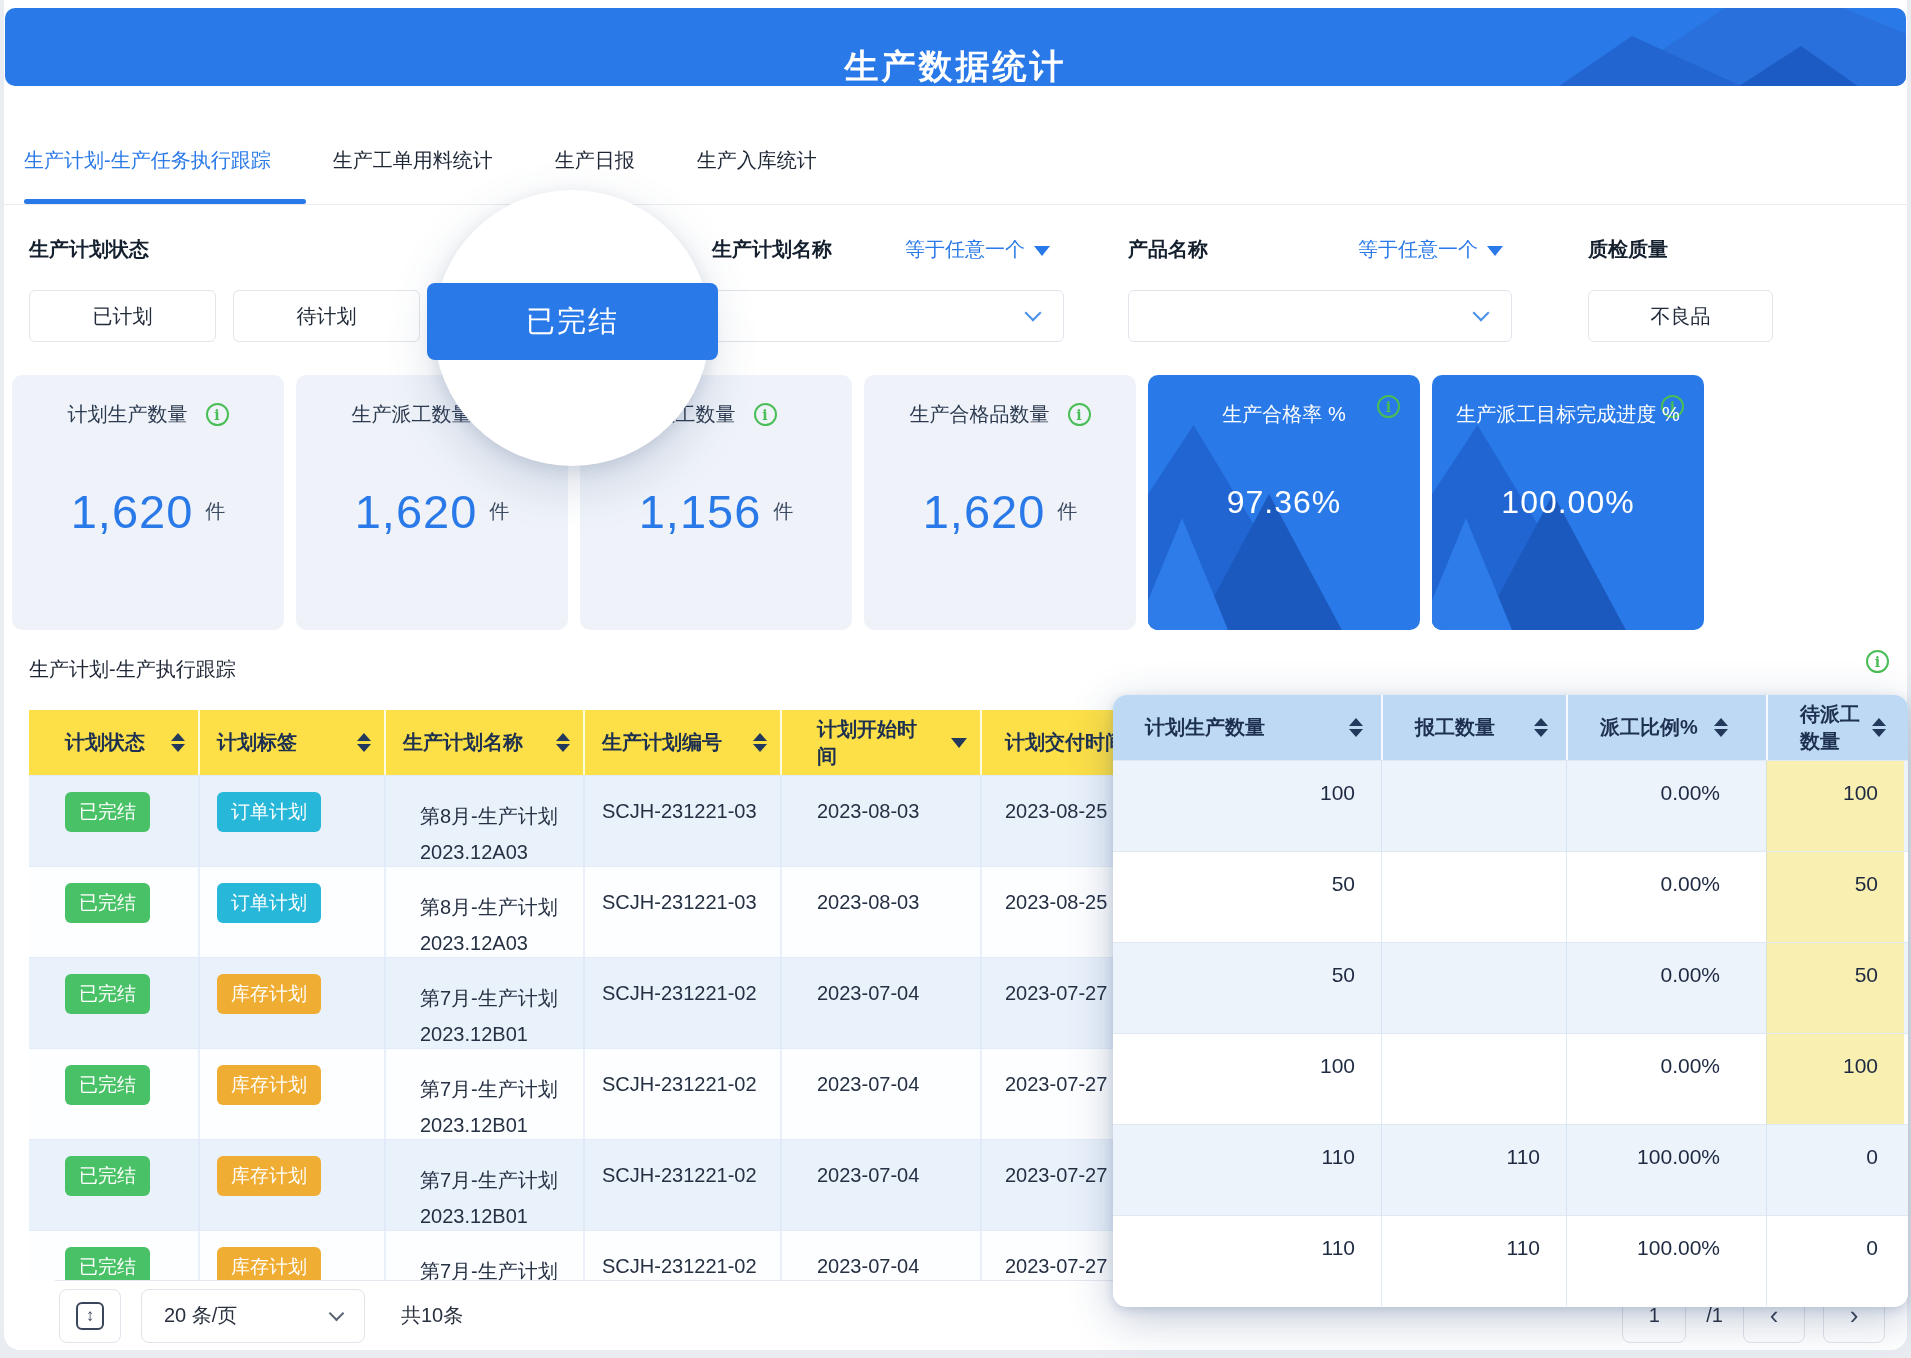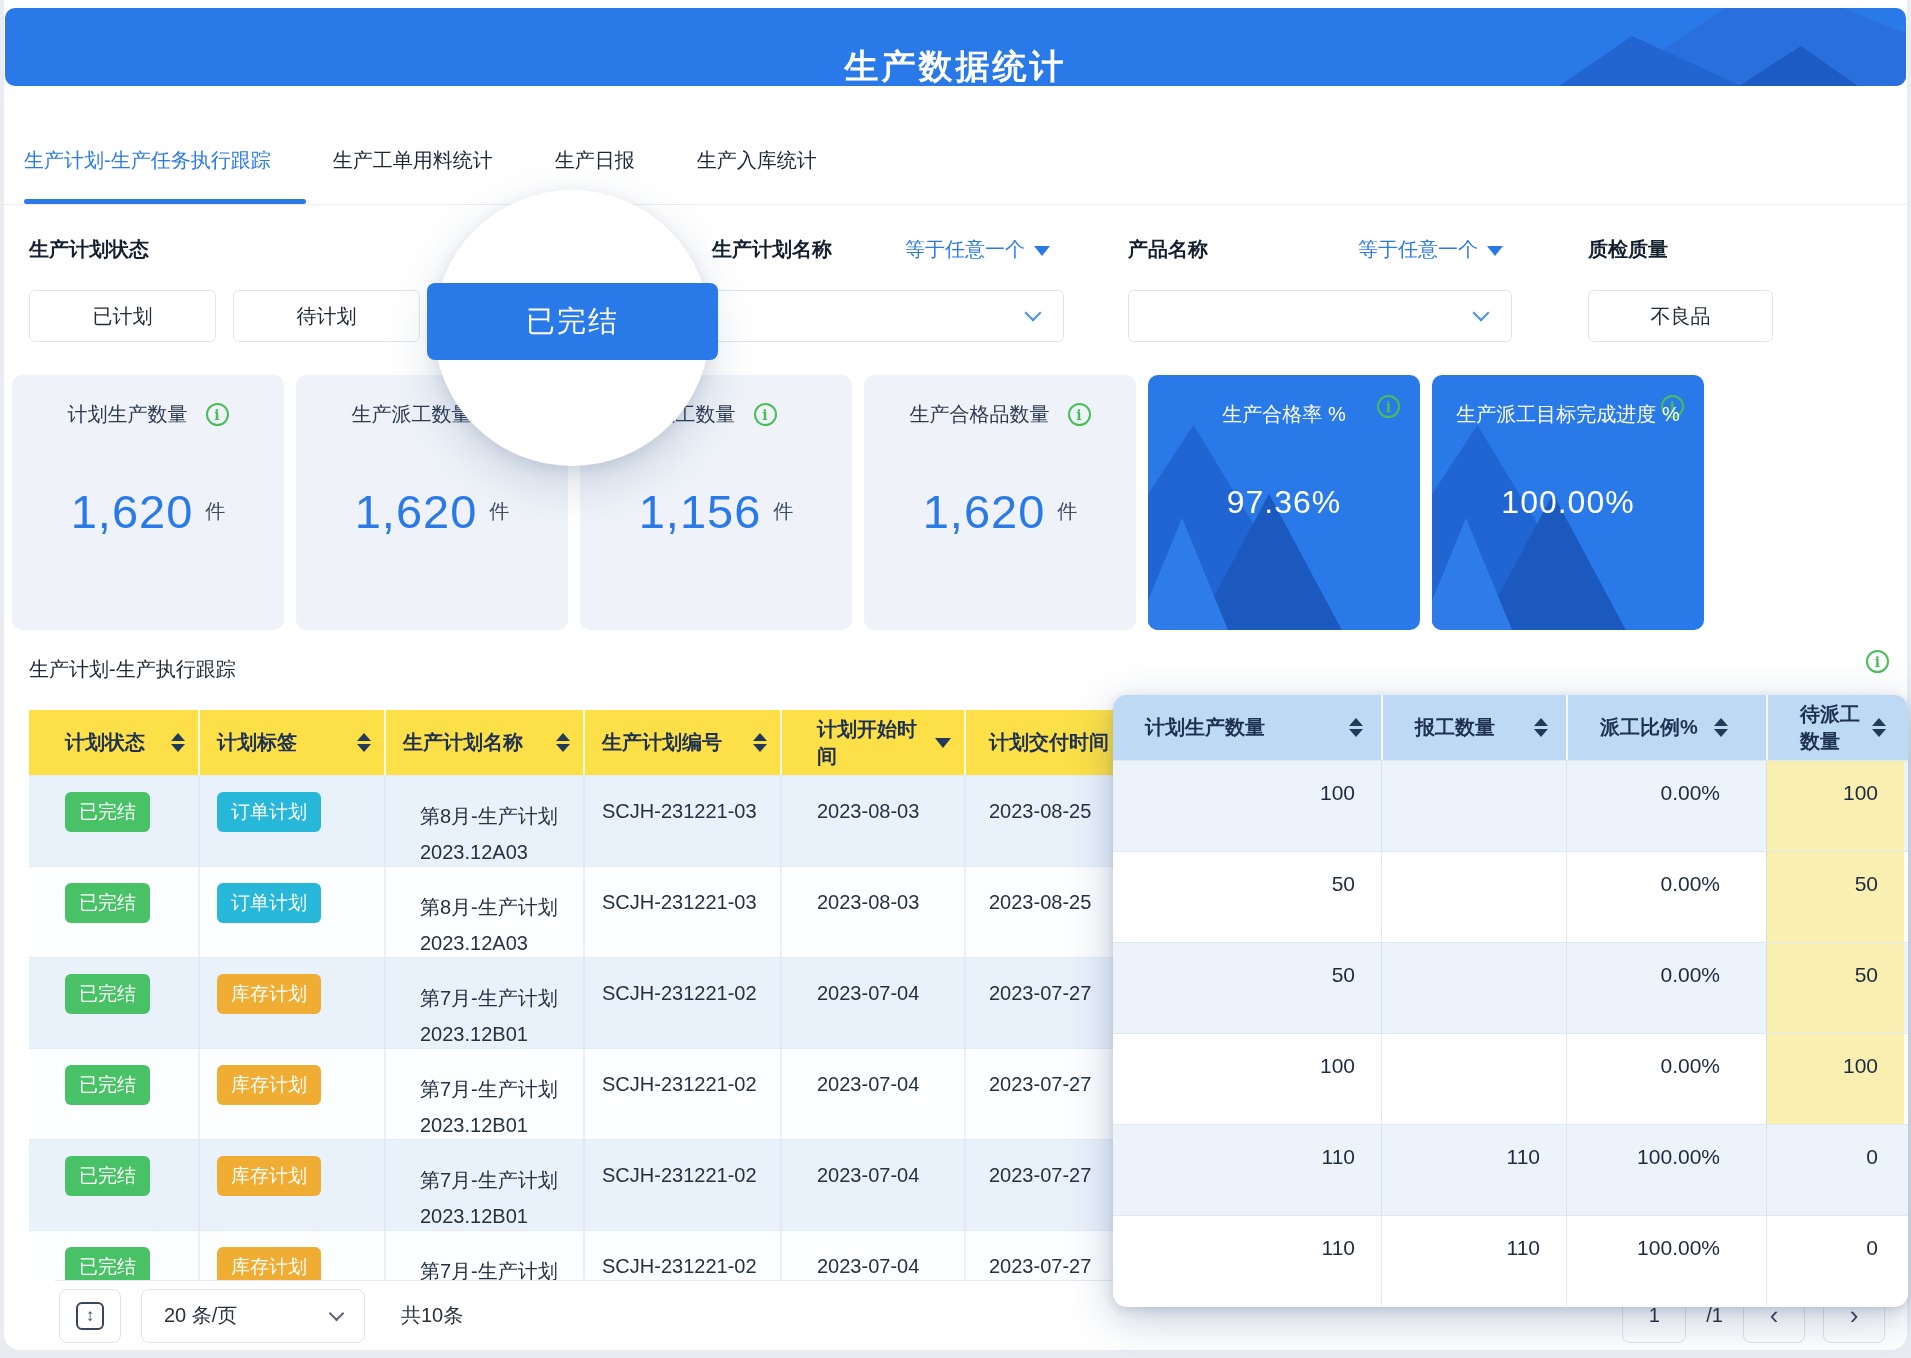--- a/index.html
+++ b/index.html
@@ -110,21 +110,21 @@
   .trow.odd { background:#e9f1fb; }
   .trow.even { background:#fdfeff; }
   .trow { border-top:1px solid #e3ecf6; }
   .td { padding-top:24px; position:relative; }
   .td + .td { border-left:2px solid rgba(210,225,242,.45); }
 
   .c1 { width:169px; padding-left:36px; }
   .c2 { width:186px; padding-left:17px; }
   .c3 { width:199px; padding-left:17px; }
   .c4 { width:197px; padding-left:17px; }
-  .c5 { width:184px; padding-left:35px; }
+  .c5 { width:200px; padding-left:35px; }
   .c6 { flex:1; padding-left:23px; }
   .td.c1, .td.c2 { padding-top:16px; }
   .td.c3 { padding-left:34px; padding-right:4px; padding-top:22px; line-height:36px; }
 
   .badge {
     display:inline-flex; align-items:center; justify-content:center;
     height:40px; padding:0 14px; border-radius:6px; color:#fff; font-size:19px; white-space:nowrap;
   }
   .badge.green { background:#49c166; }
   .badge.cyan  { background:#27b7d9; }

